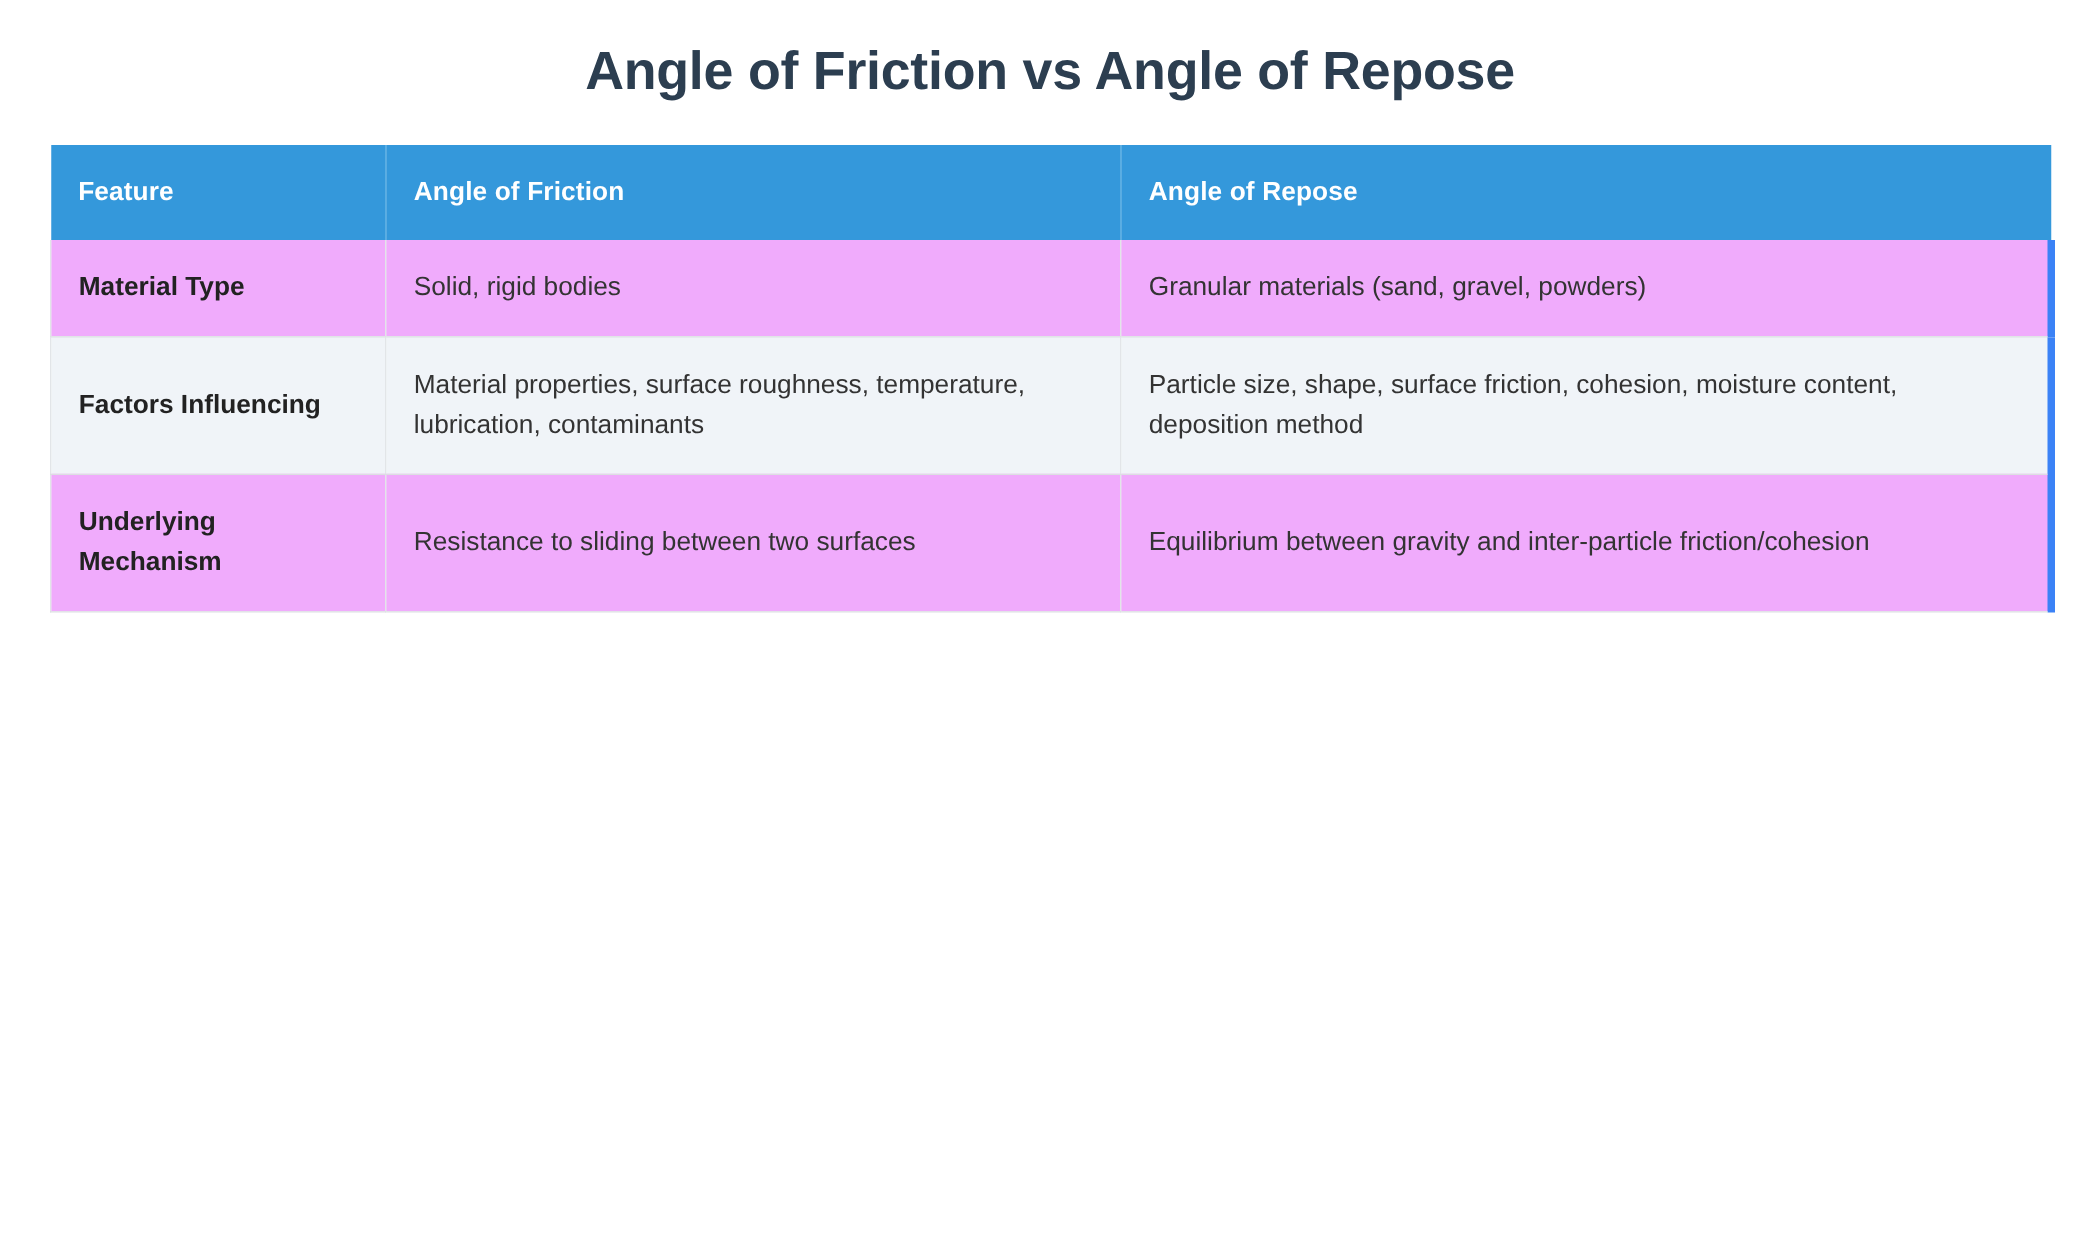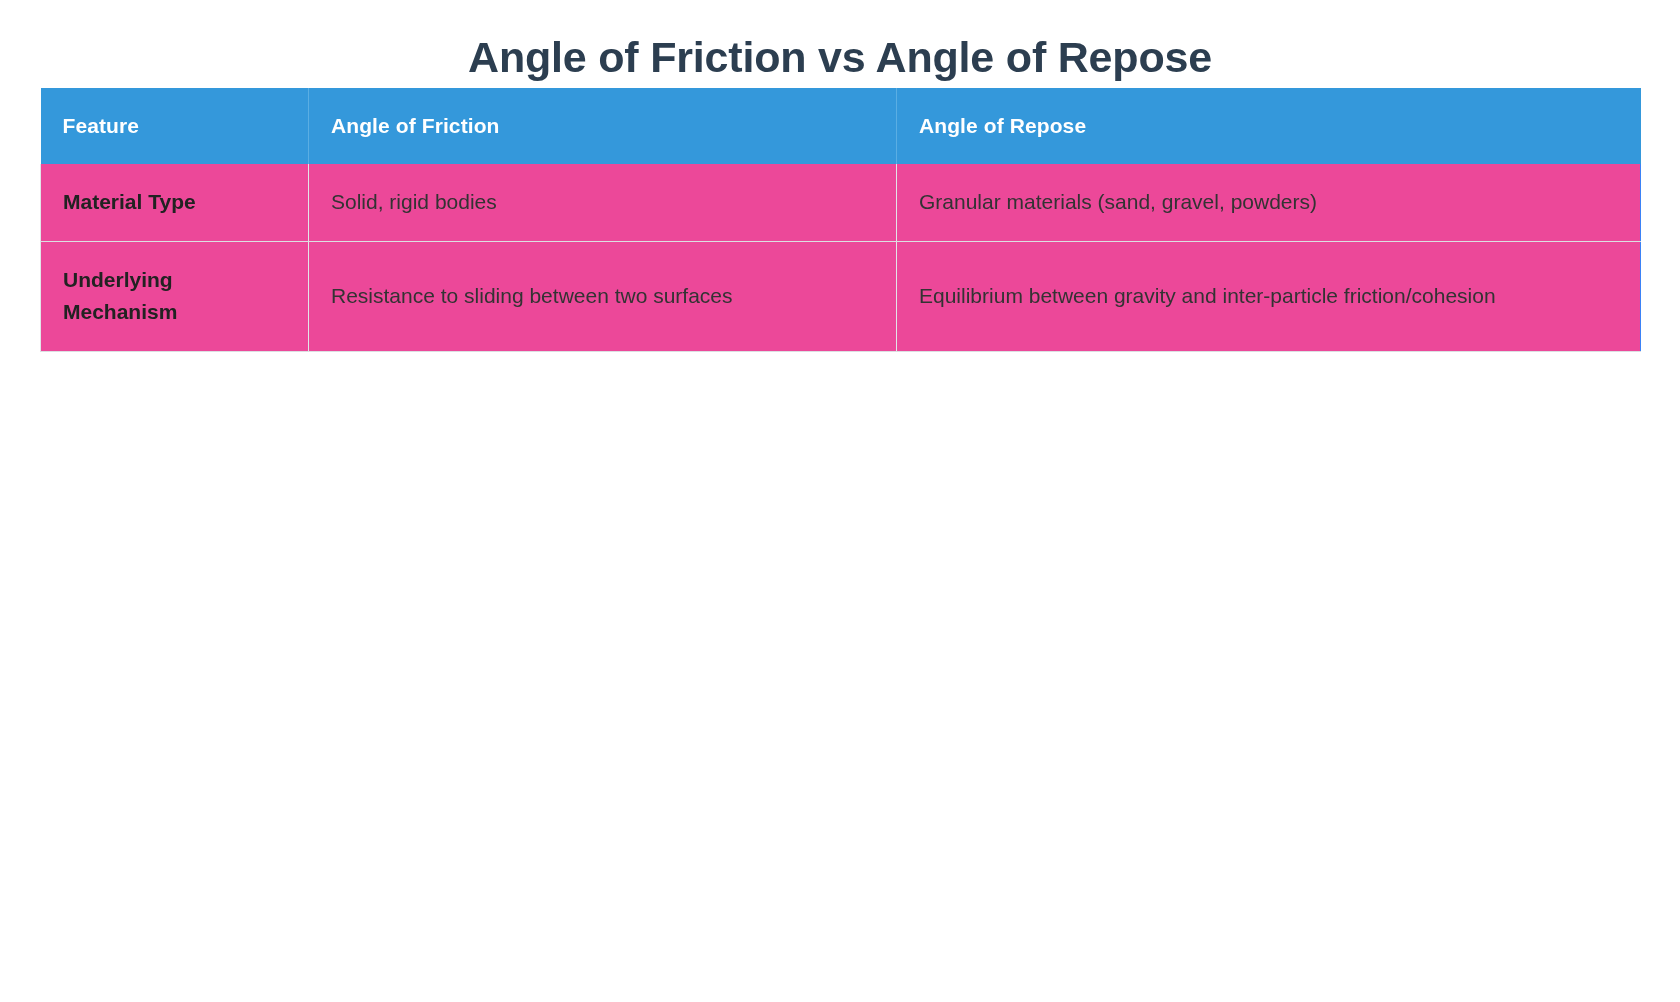--- a/index.html
+++ b/index.html
@@ -26,21 +26,21 @@
     font-size: 43px;
     font-weight: bold;
     letter-spacing: -0.2px;
     margin: 0;
     padding: 33px 0 0 0;
     line-height: 1.15;
   }
   .table-wrap {
     position: absolute;
     left: 40px;
-    top: 88px;
+    top: 116px;
     width: 1600px;
   }
   table.cmp {
     width: 1600px;
     border-collapse: collapse;
     table-layout: fixed;
     background: #ffffff;
   }
   table.cmp col.c-feature  { width: 268px; }
   table.cmp col.c-friction { width: 588px; }
@@ -61,27 +61,27 @@
 
   table.cmp tbody td {
     font-size: 21px;
     color: #333333;
     padding: 22px 22px;
     vertical-align: middle;
     border-right: 1px solid #e2e5e8;
     border-bottom: 1px solid #dcdfe2;
     line-height: 1.55;
   }
-  table.cmp tbody td:last-child { border-right: 1px solid #3b82f6; }
+  table.cmp tbody td:last-child { border-right: 6px solid #3b82f6; }
   table.cmp tbody td:first-child {
     font-weight: bold;
     color: #222222;
     border-left: 1px solid #e2e5e8;
   }
-  table.cmp tbody tr.row-odd  td { background: #ec4899; }
+  table.cmp tbody tr.row-odd  td { background: #f0abfc; }
   table.cmp tbody tr.row-even td { background: #f0f4f8; }
   table.cmp tbody tr:last-child td { border-bottom: 1px solid #dcdfe2; }
 
   .cell-feature { white-space: pre-line; }
 </style>
 </head>
 <body>
 
 <div class="page">
 
@@ -100,20 +100,25 @@
           <th>Angle of Friction</th>
           <th>Angle of Repose</th>
         </tr>
       </thead>
       <tbody>
         <tr class="row-odd">
           <td class="cell-feature">Material Type</td>
           <td>Solid, rigid bodies</td>
           <td>Granular materials (sand, gravel, powders)</td>
         </tr>
+        <tr class="row-even">
+          <td class="cell-feature">Factors Influencing</td>
+          <td>Material properties, surface roughness, temperature, lubrication, contaminants</td>
+          <td>Particle size, shape, surface friction, cohesion, moisture content, deposition method</td>
+        </tr>
         <tr class="row-odd">
           <td class="cell-feature">Underlying Mechanism</td>
           <td>Resistance to sliding between two surfaces</td>
           <td>Equilibrium between gravity and inter-particle friction/cohesion</td>
         </tr>
       </tbody>
     </table>
   </div>
 
 </div>

